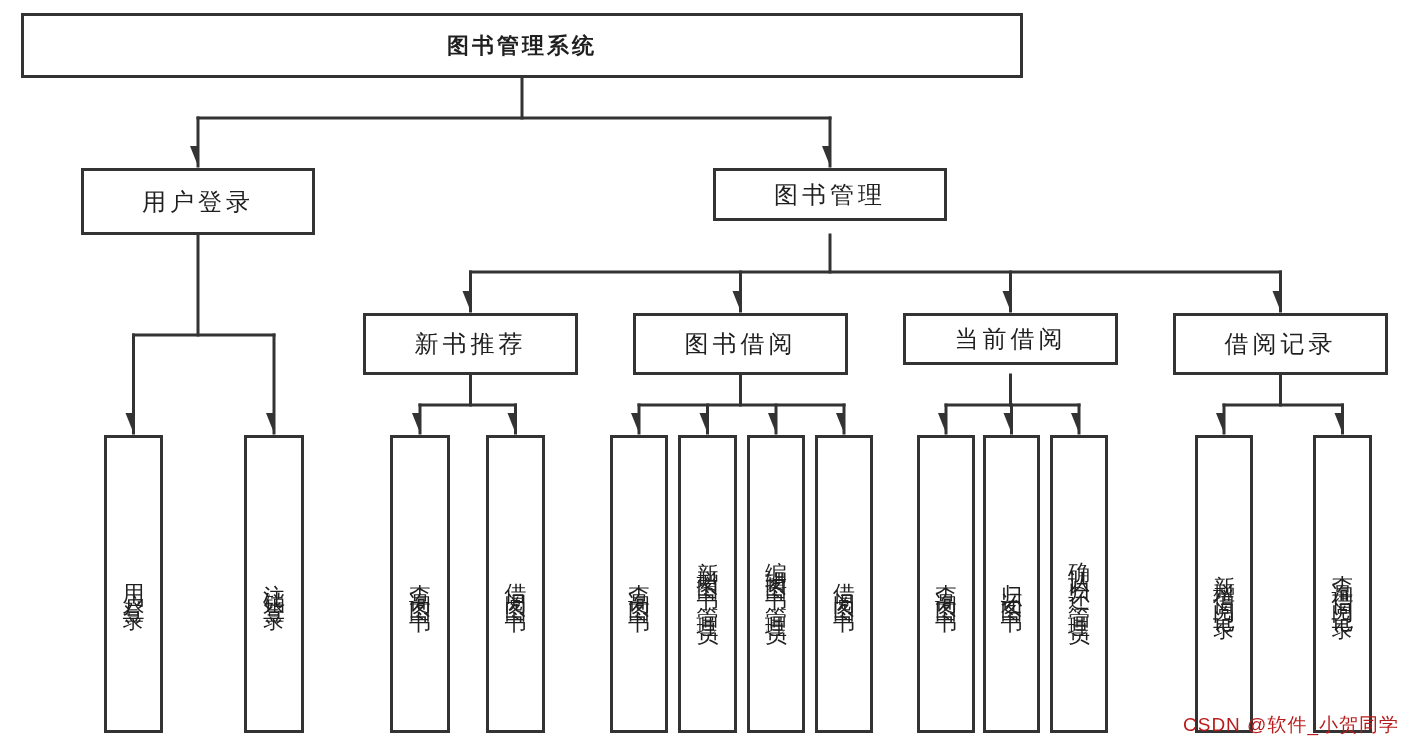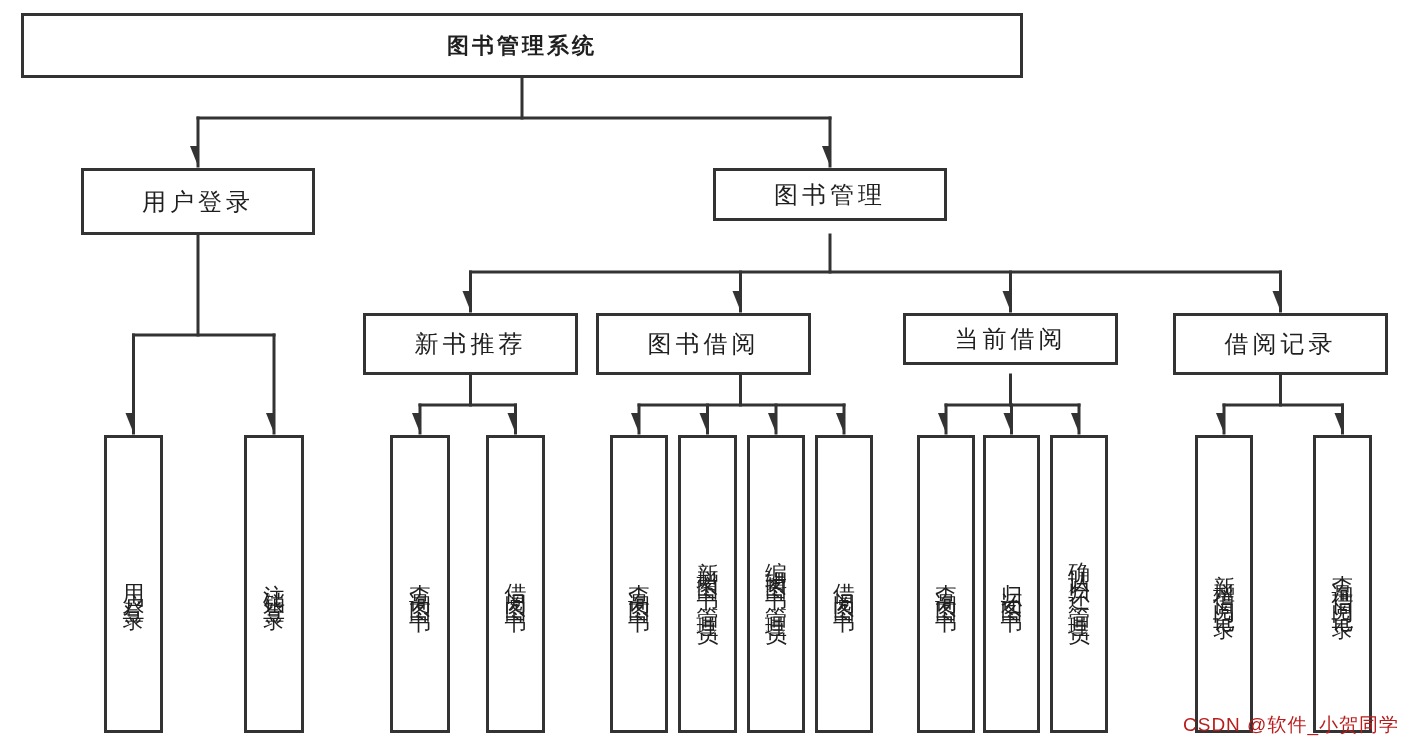--- a/index.html
+++ b/index.html
@@ -79,21 +79,21 @@
     <line x1="1342.5" y1="405" x2="1342.5" y2="433" marker-end="url(#ah)"></line>
   </g>
 </svg>
 
 <div class="box root-box" style="left:21px;top:13px;width:1002px;height:65px;font-weight:bold;">图书管理系统</div>
 
 <div class="box h-box" style="left:81px;top:168px;width:234px;height:67px;">用户登录</div>
 <div class="box h-box" style="left:713px;top:168px;width:234px;height:53px;">图书管理</div>
 
 <div class="box h-box" style="left:363px;top:313px;width:215px;height:62px;">新书推荐</div>
-<div class="box h-box" style="left:596px;top:313px;width:215px;height:62px;">图书借阅</div>
+<div class="box h-box" style="left:633px;top:313px;width:215px;height:62px;">图书借阅</div>
 <div class="box h-box" style="left:903px;top:313px;width:215px;height:52px;">当前借阅</div>
 <div class="box h-box" style="left:1173px;top:313px;width:215px;height:62px;">借阅记录</div>
 
 <div class="box v-box" style="left:104px;top:435px;width:59px;height:298px;">用户登录</div>
 <div class="box v-box" style="left:244px;top:435px;width:60px;height:298px;">注销登录</div>
 
 <div class="box v-box" style="left:390px;top:435px;width:60px;height:298px;">查询图书</div>
 <div class="box v-box" style="left:486px;top:435px;width:59px;height:298px;">借阅图书</div>
 
 <div class="box v-box" style="left:610px;top:435px;width:58px;height:298px;">查询图书</div>

